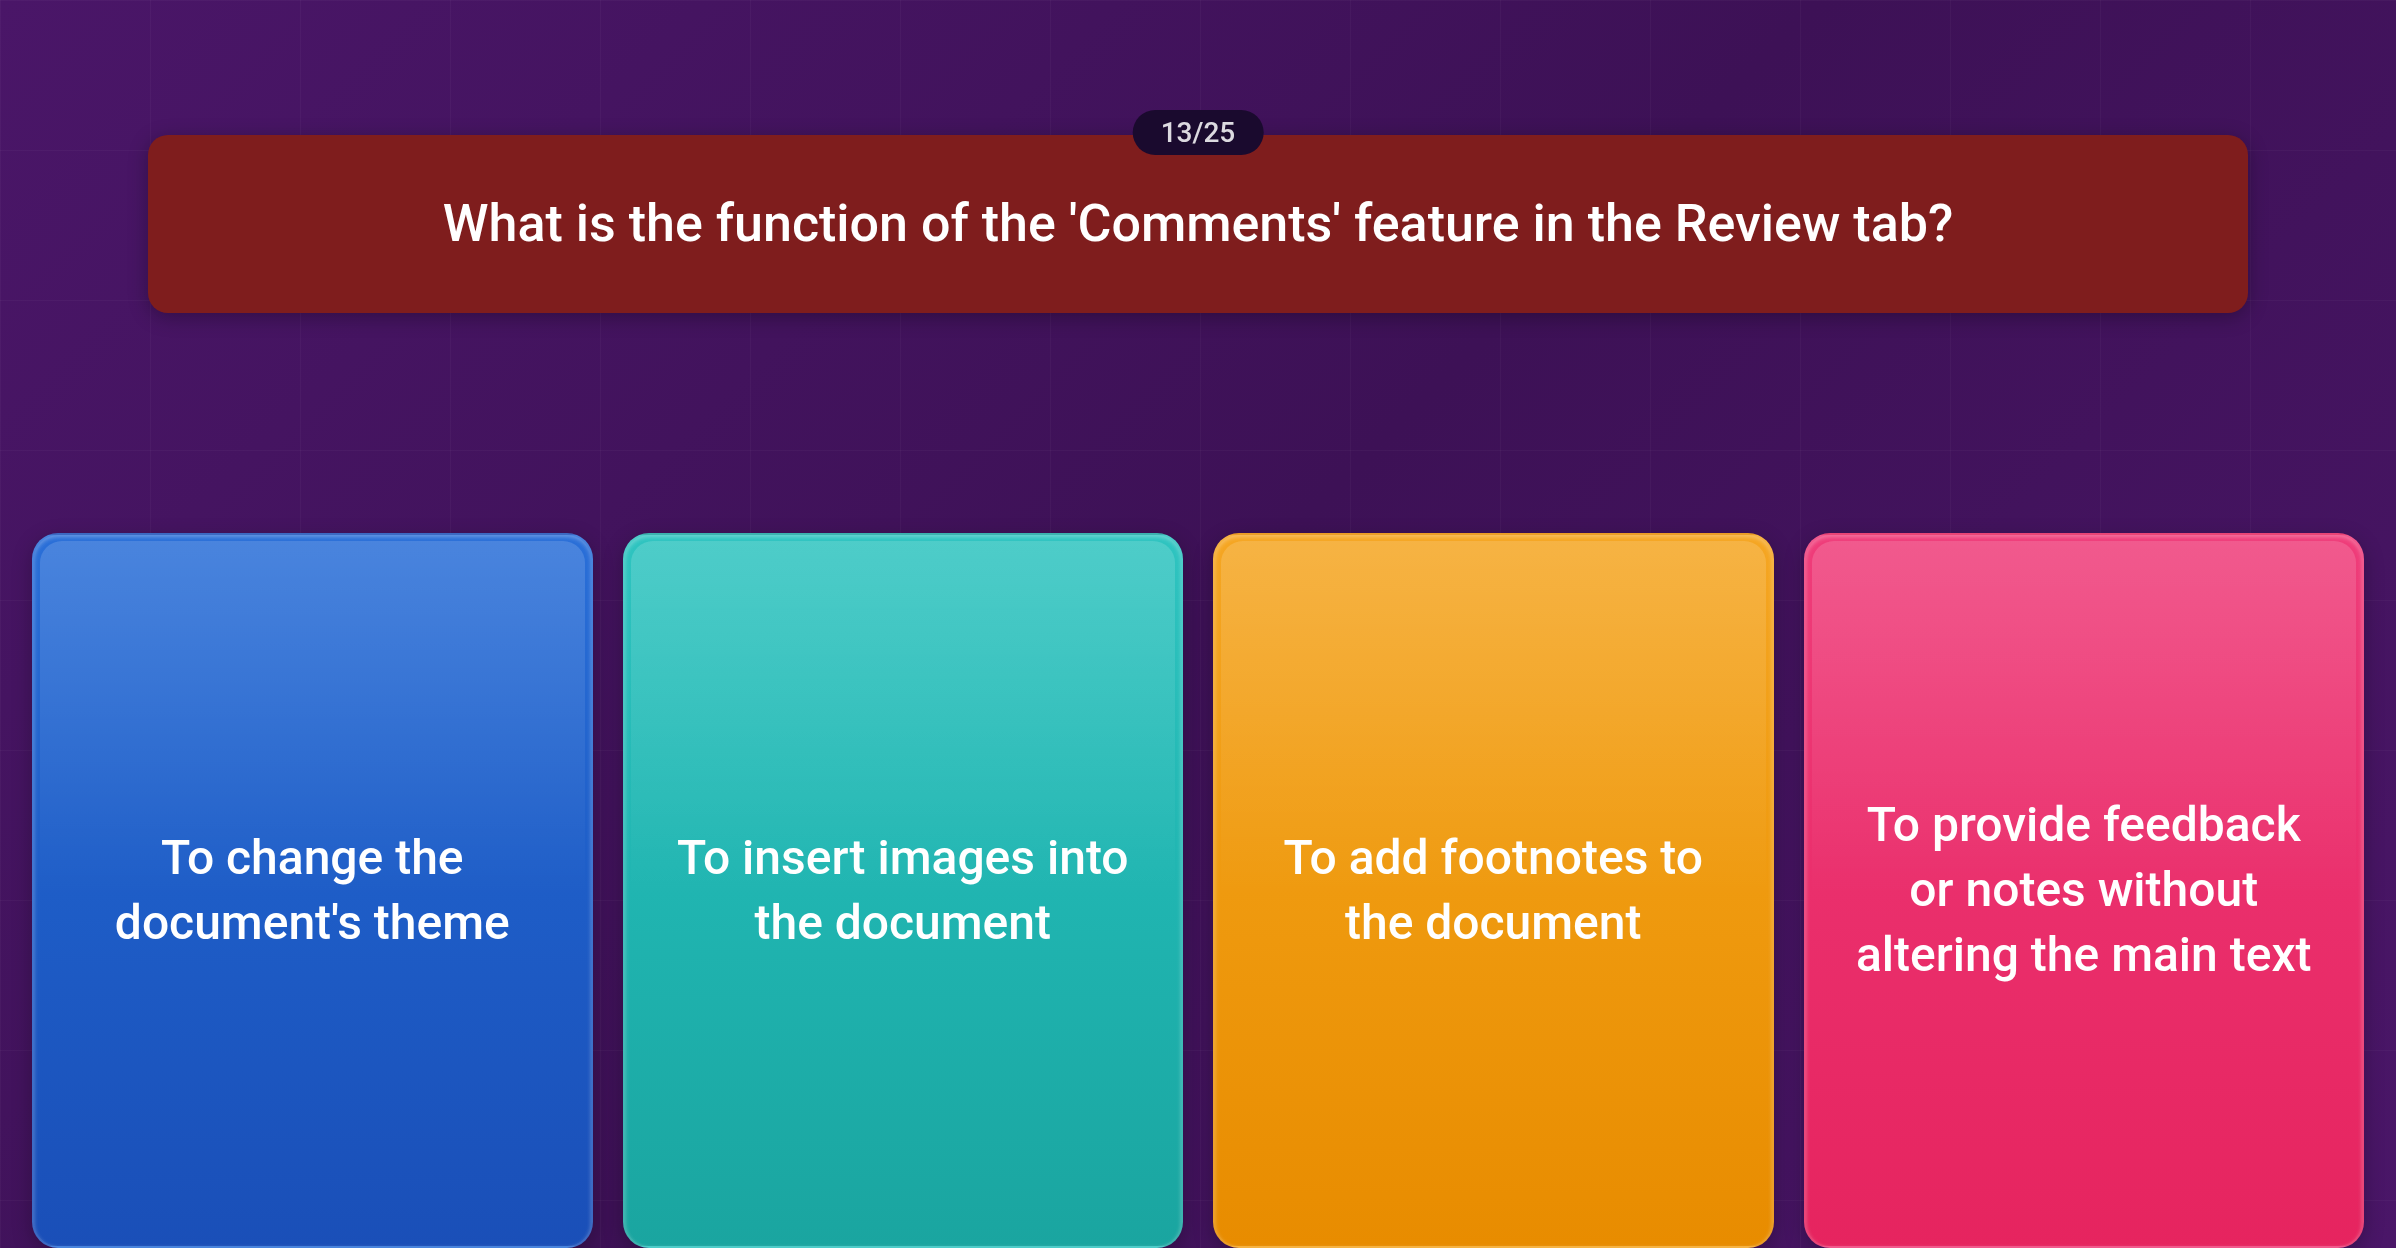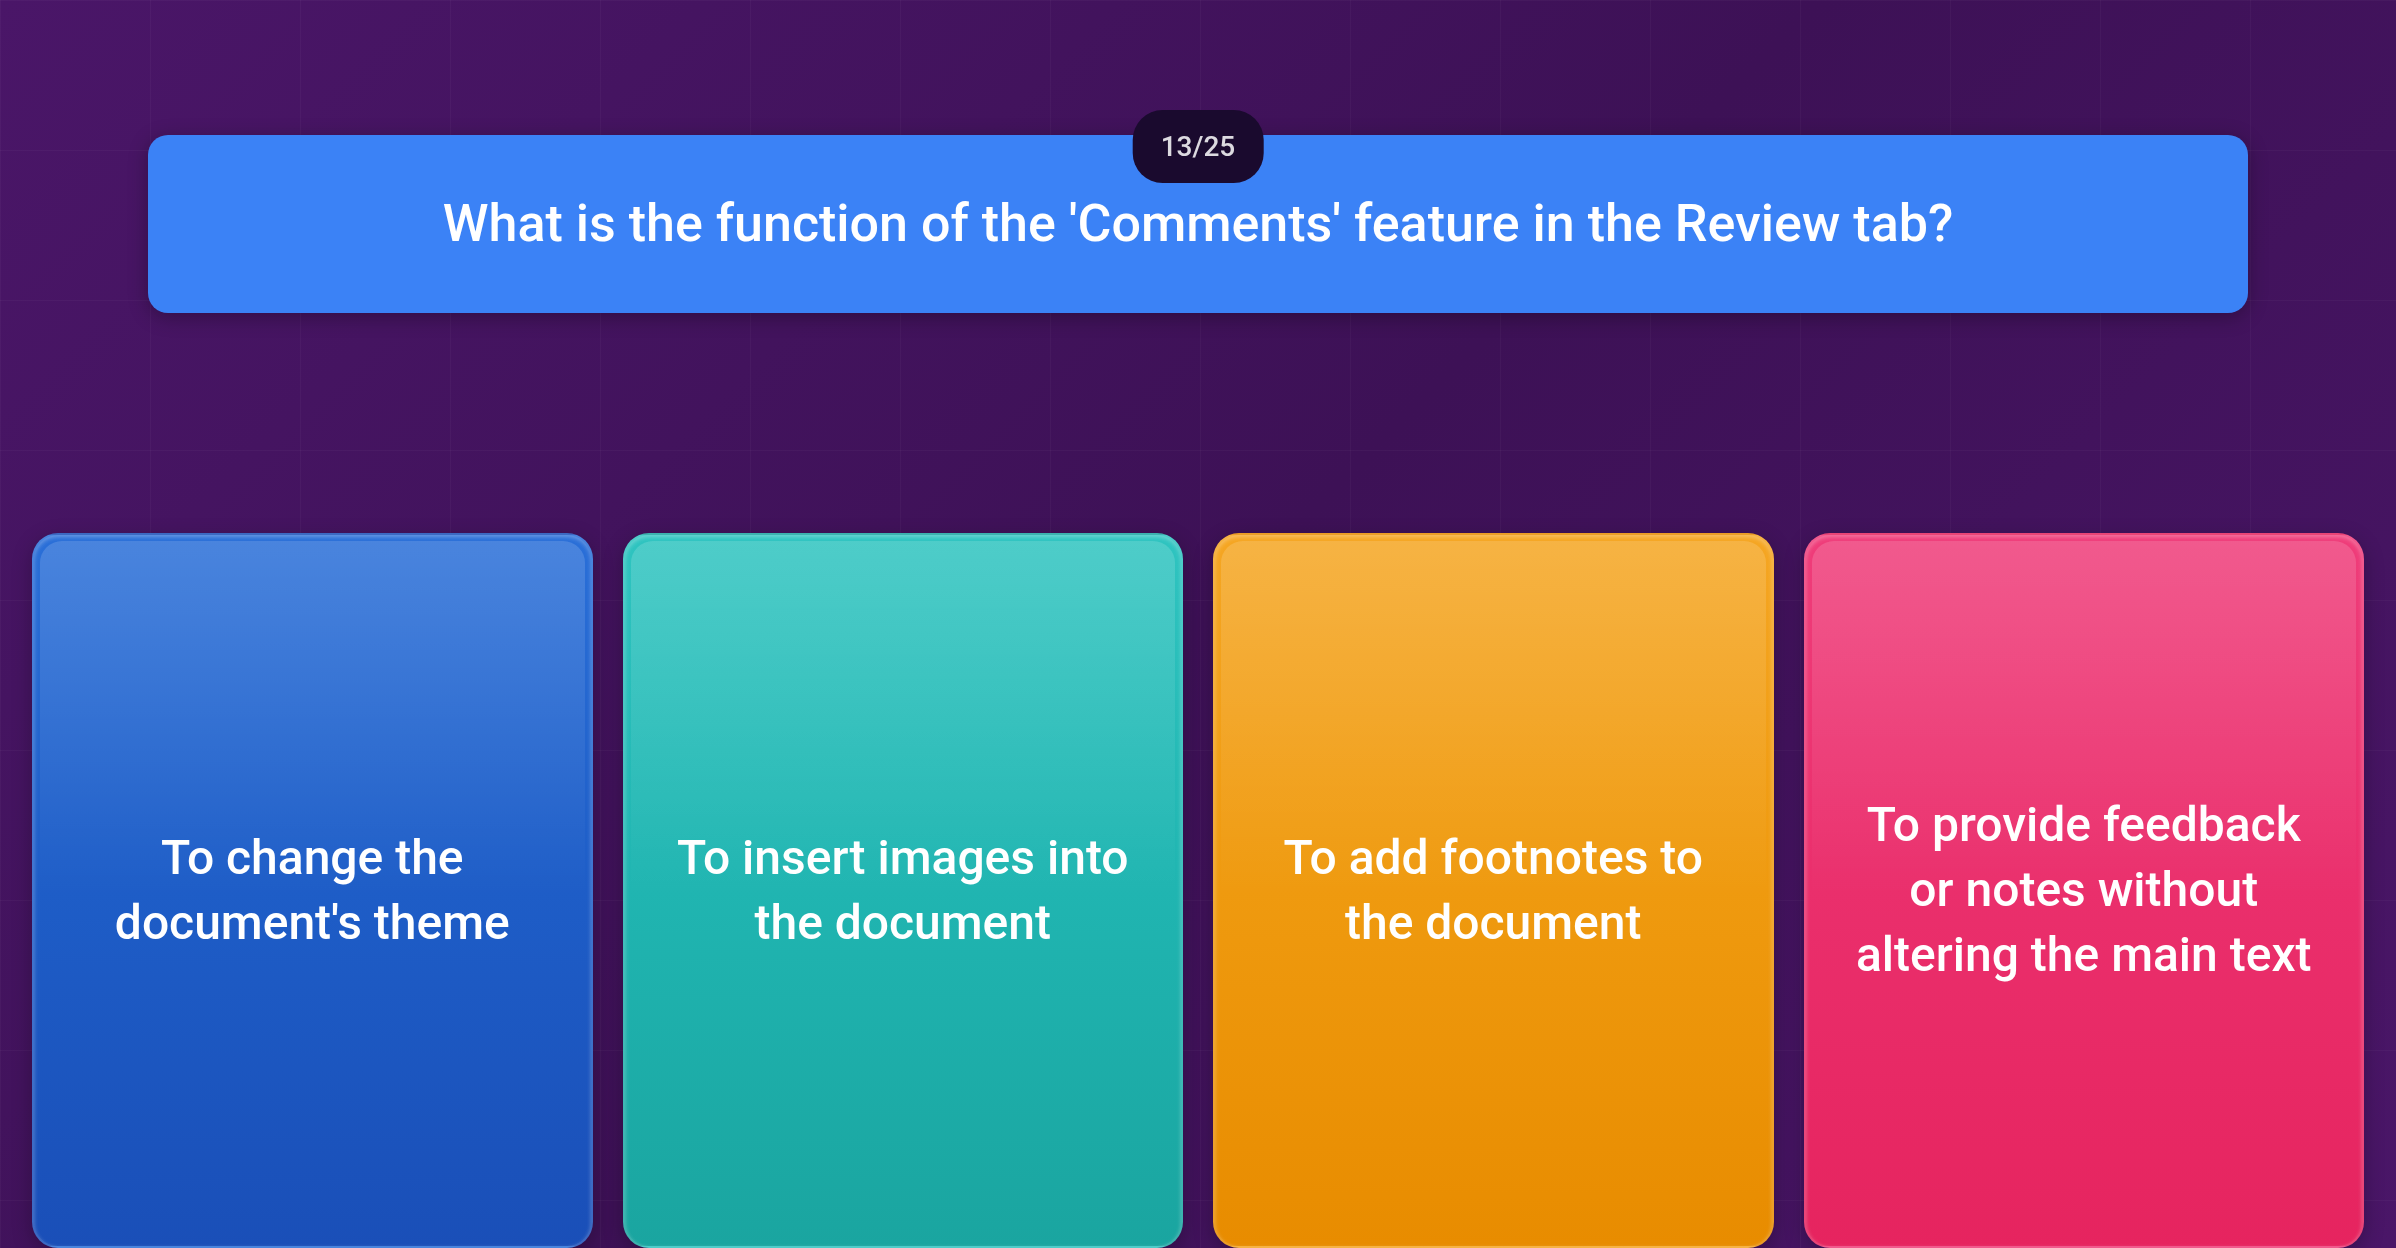--- a/index.html
+++ b/index.html
@@ -41,34 +41,34 @@
     align-items: center;
   }
   
   .question-counter {
     position: absolute;
     top: 110px;
     left: 50%;
     transform: translateX(-50%);
     background: #1a0a2e;
     color: rgba(255,255,255,0.85);
-    padding: 20px 28px;
+    padding: 6px 28px;
     border-radius: 30px;
     font-size: 28px;
     font-weight: 500;
     z-index: 10;
   }
   
   .question-box {
     position: absolute;
     top: 135px;
     left: 50%;
     transform: translateX(-50%);
     width: 2100px;
-    background: #3b82f6;
+    background: #7f1d1d;
     border-radius: 20px;
     padding: 55px 60px;
     text-align: center;
     box-shadow: 0 4px 20px rgba(0,0,0,0.3);
   }
   
   .question-text {
     color: #ffffff;
     font-size: 52px;
     font-weight: 500;

